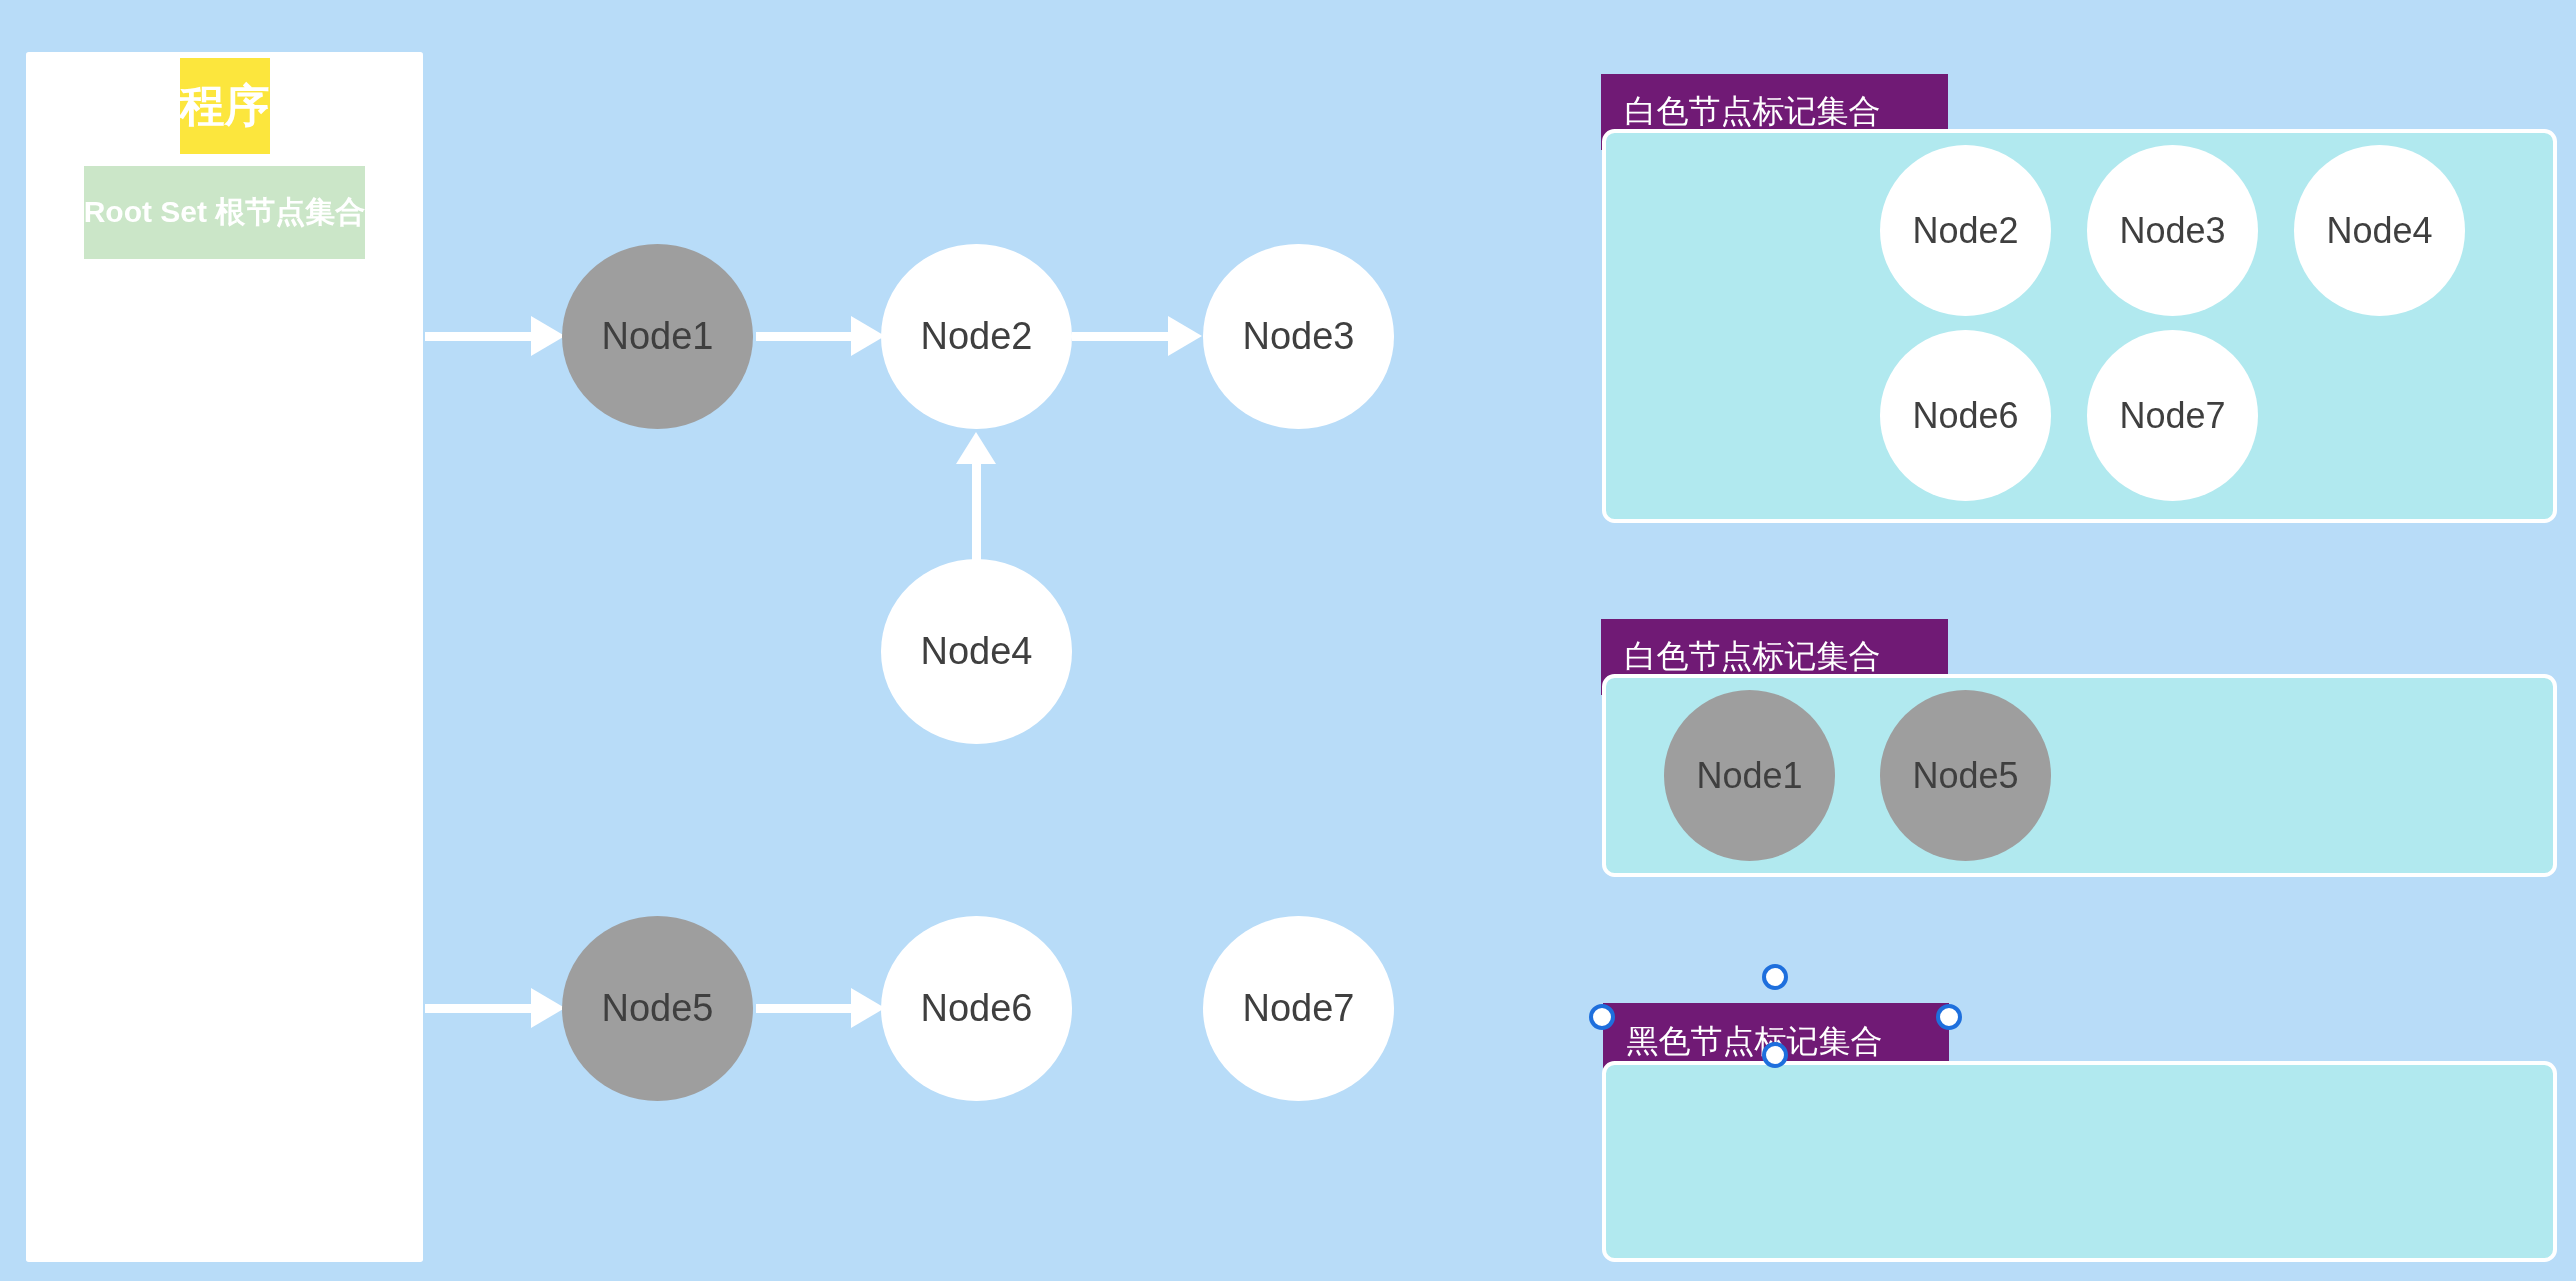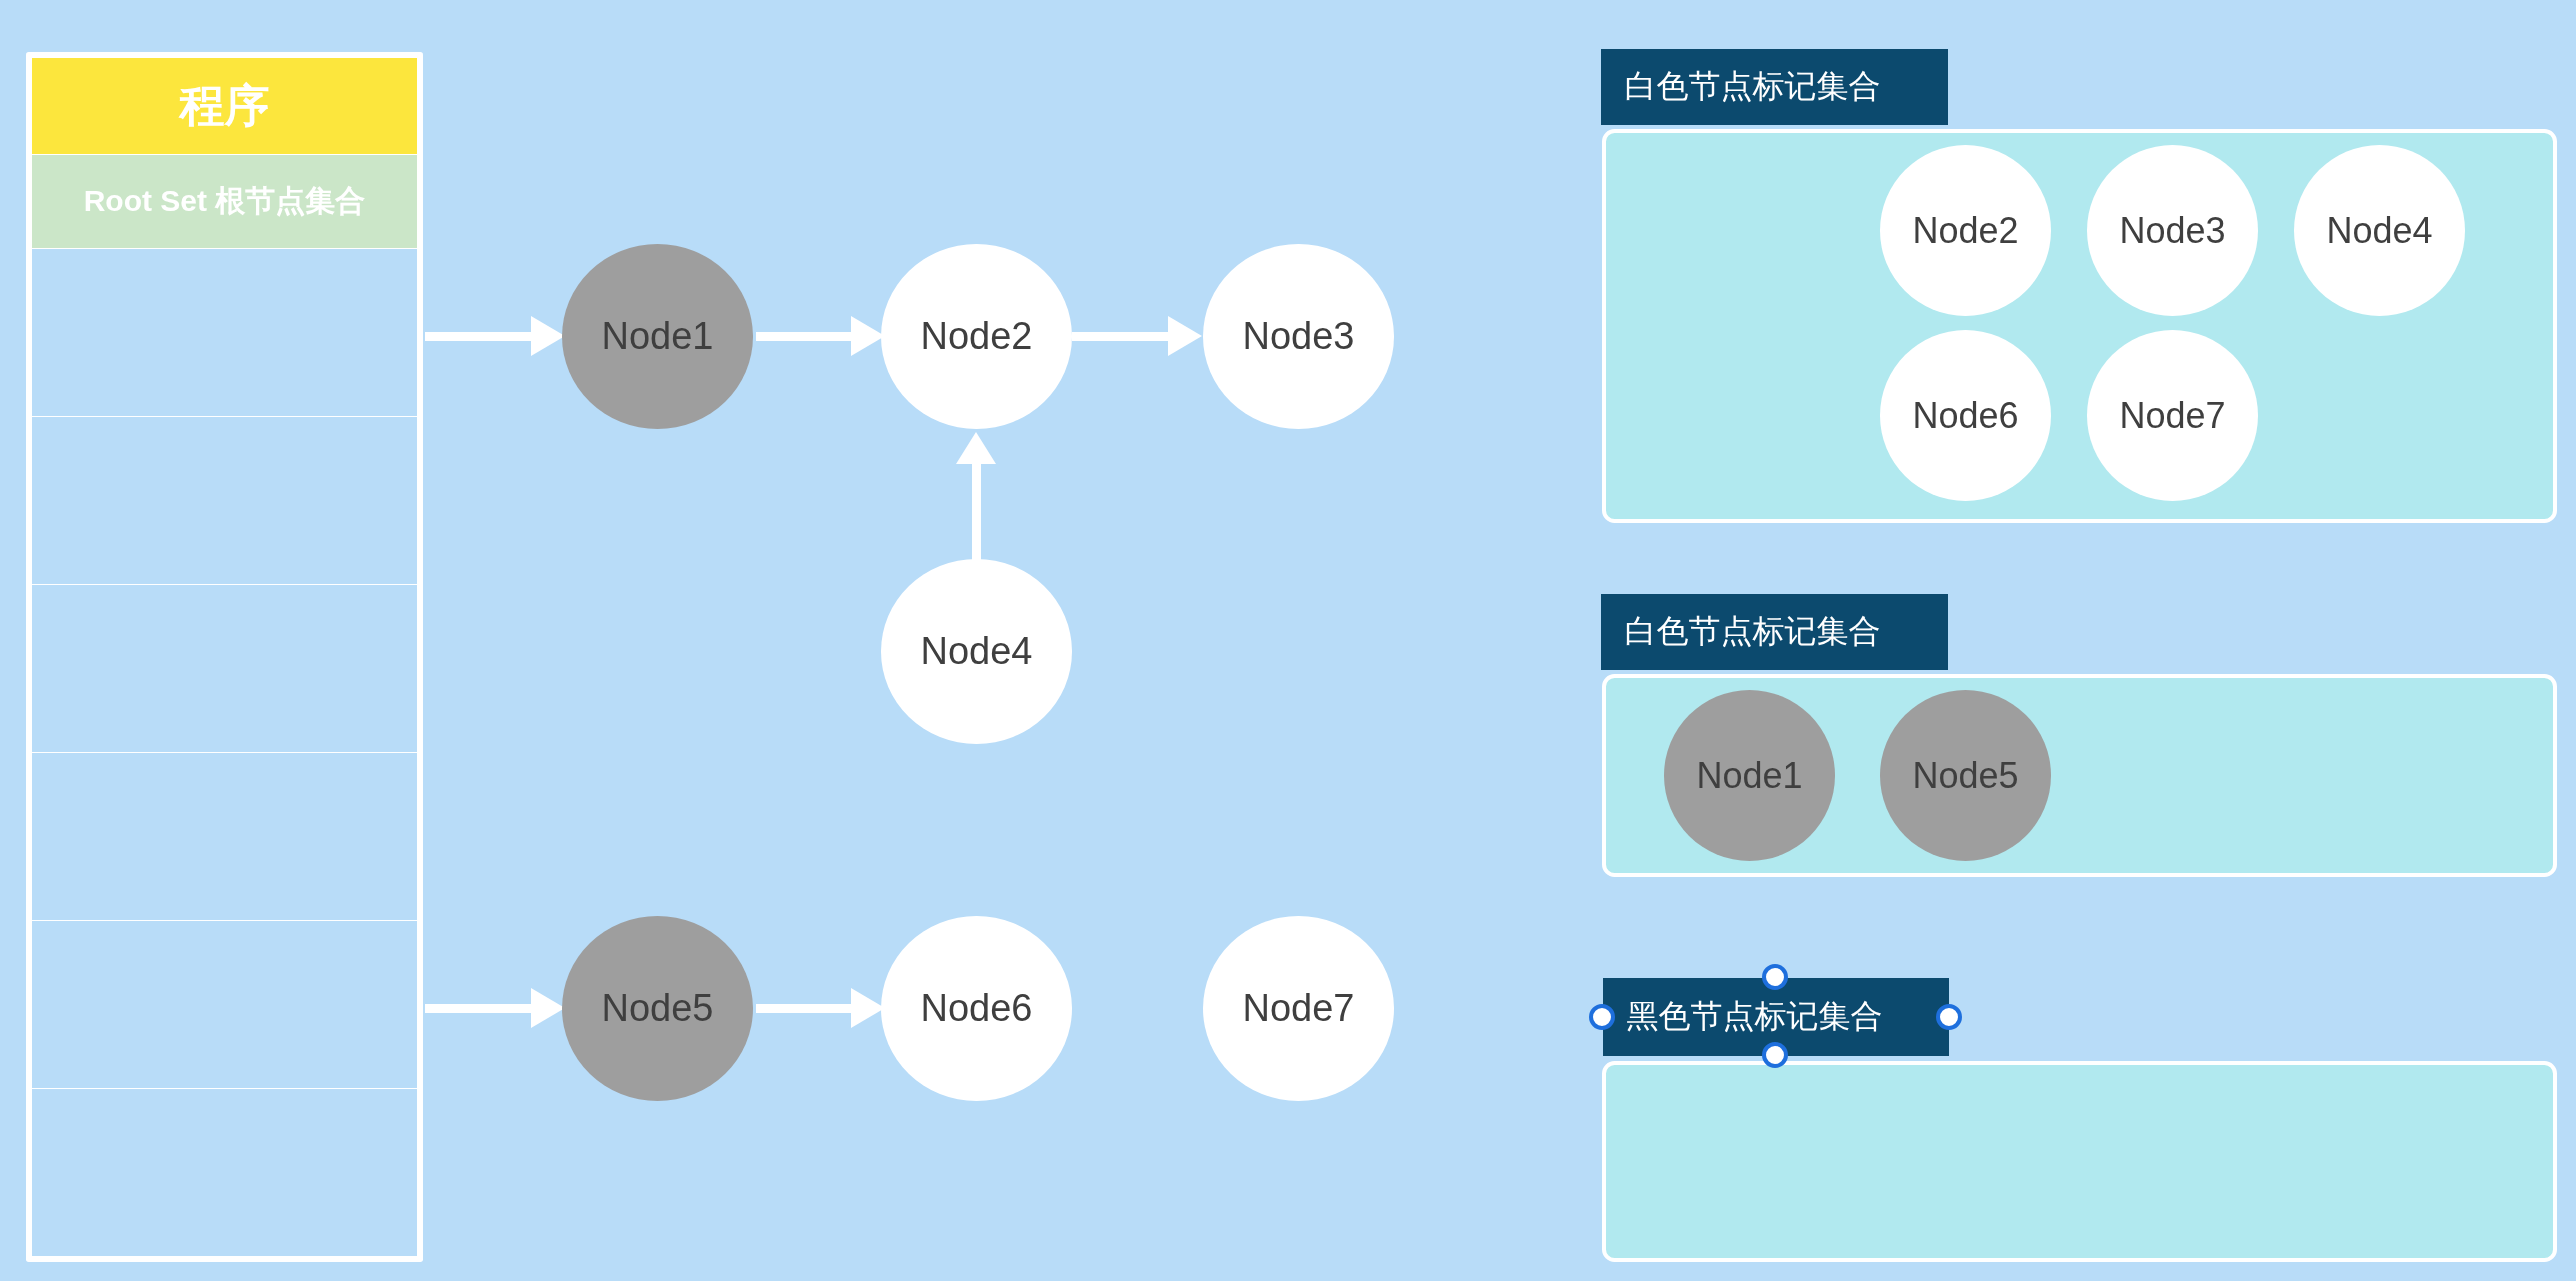--- a/index.html
+++ b/index.html
@@ -8,21 +8,21 @@
     background:#b8dcf8;
     font-family:"Liberation Sans","DejaVu Sans",sans-serif;
     position:relative;overflow:hidden;
   }
   .stage{position:absolute;inset:0;width:2576px;height:1282px;}
 
   
   .mem-table{
     position:absolute;left:26px;top:52px;width:397px;height:1210px;
     background:#ffffff;border-radius:2.7px;
-    display:flex;flex-direction:column;gap:1px;padding:6.3px;box-sizing:border-box;
+    display:flex;flex-direction:column;gap:12px;padding:6.3px;box-sizing:border-box;align-items:center;
   }
   .mem-cell{box-sizing:border-box;display:flex;align-items:center;justify-content:center;}
   .mem-title{height:96px;background:#fce63d;color:#ffffff;font-size:45px;font-weight:bold;}
   .mem-root{height:93px;background:#cbe6c8;color:#ffffff;font-size:30px;font-weight:bold;white-space:nowrap;}
   .mem-slot{flex:1;background:#b8dcf8;}
 
   
   .gcircle{
     position:absolute;width:191px;height:185px;border-radius:50%;
     display:flex;align-items:center;justify-content:center;
@@ -33,22 +33,22 @@
 
   
   .arrow{position:absolute;}
   .a-shaft{position:absolute;background:#ffffff;}
   .a-head{position:absolute;width:0;height:0;}
   .a-head.right{border-left:34px solid #ffffff;border-top:20.7px solid transparent;border-bottom:20.7px solid transparent;}
   .a-head.up{border-bottom:32px solid #ffffff;border-left:20.7px solid transparent;border-right:20.7px solid transparent;}
 
   
   .tab{
-    position:absolute;background:#0c4a6e;color:#ffffff;font-size:32px;
-    display:flex;align-items:center;padding-left:23.4px;box-sizing:border-box;
+    position:absolute;background:#701a75;color:#ffffff;font-size:32px;
+    display:flex;align-items:center;padding-left:23.4px;box-sizing:border-box;margin-top:25px;
   }
   .setbox{
     position:absolute;background:#b1e9ef;border:4.5px solid #ffffff;border-radius:12.6px;
     box-sizing:border-box;
   }
   .scircle{
     position:absolute;width:171px;height:171px;border-radius:50%;
     display:flex;align-items:center;justify-content:center;
     font-size:36px;color:#3f3f3f;
   }

